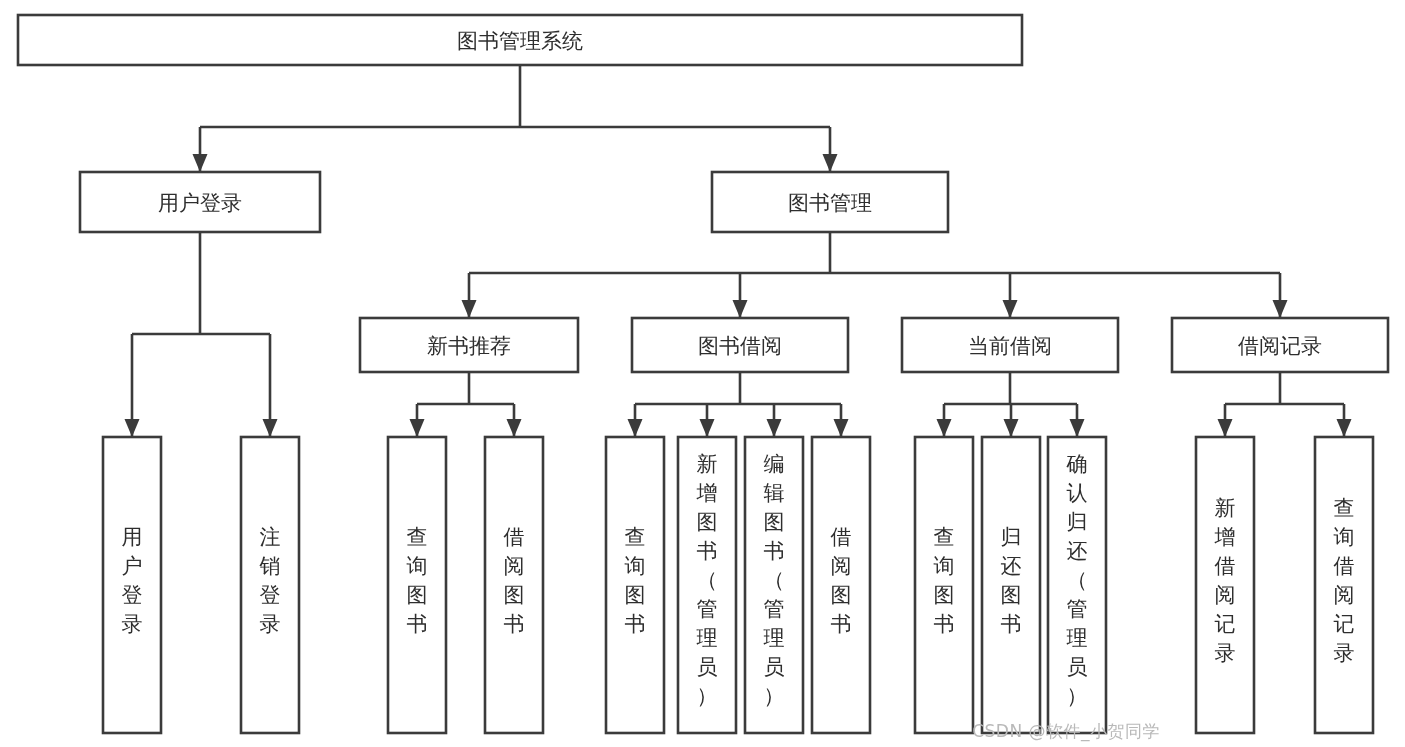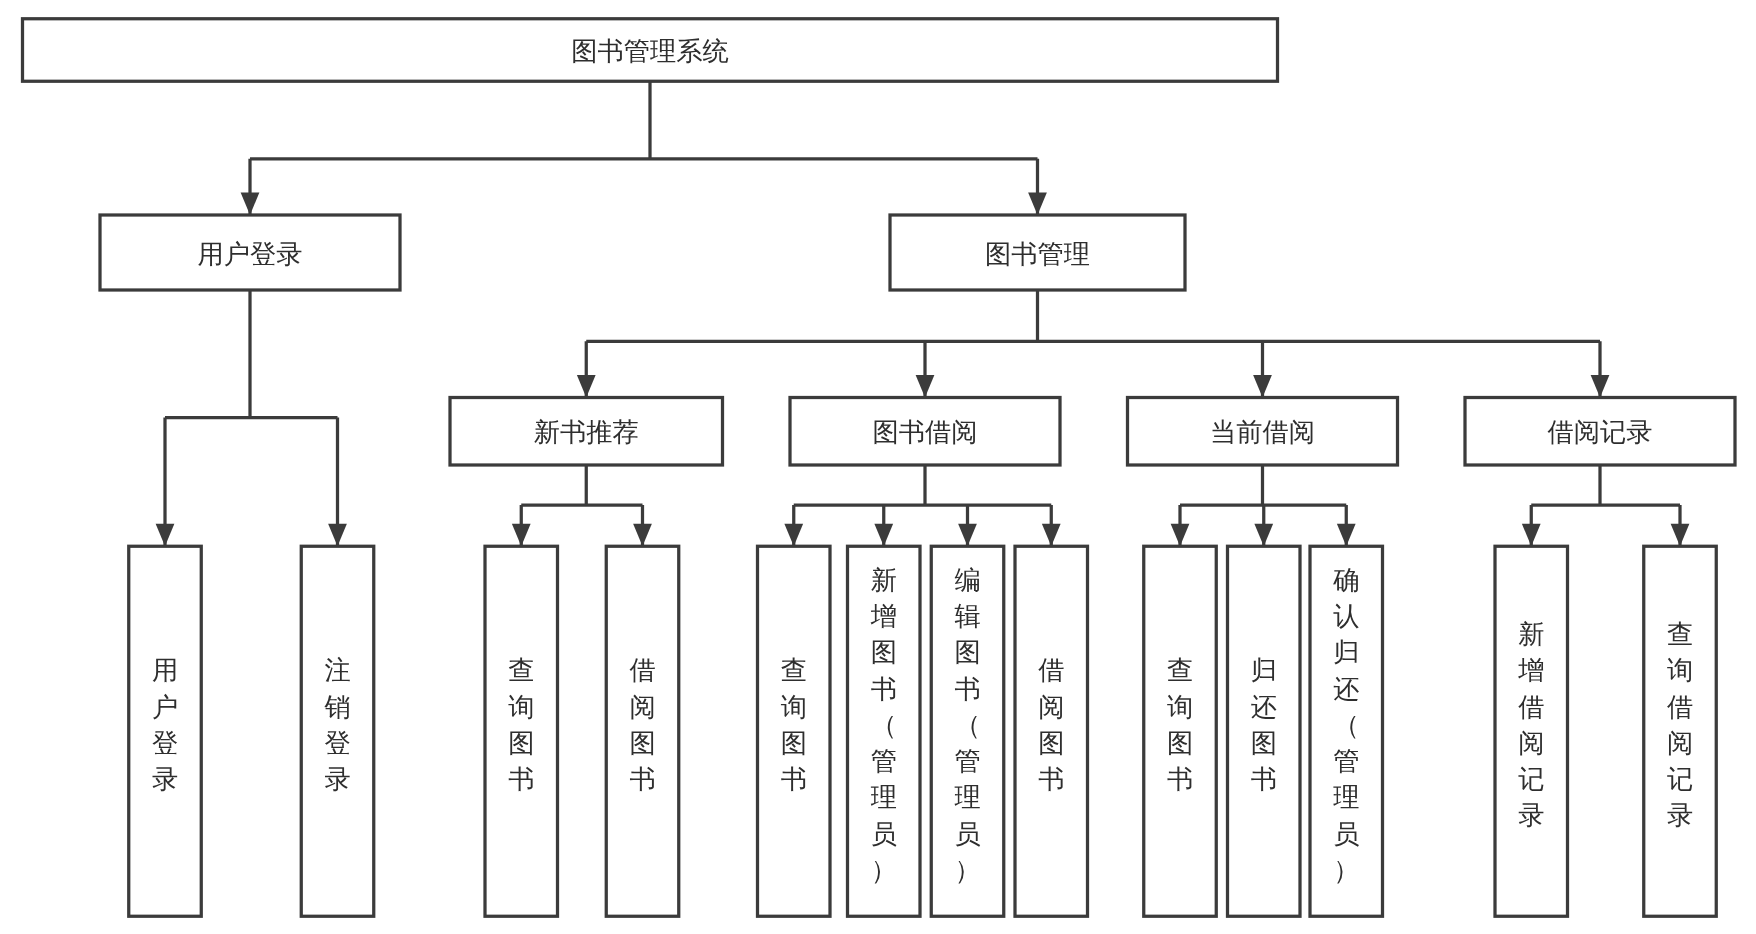--- a/index.html
+++ b/index.html
@@ -172,13 +172,14 @@
         <g>
           <rect x="1196" y="437" width="58" height="296" class="node-rect"></rect>
           <text x="1225" y="0" class="node-label-vert"><tspan x="1225" y="514.5" class="vert-char">新</tspan><tspan x="1225" y="543.5" class="vert-char">增</tspan><tspan x="1225" y="572.5" class="vert-char">借</tspan><tspan x="1225" y="601.5" class="vert-char">阅</tspan><tspan x="1225" y="630.5" class="vert-char">记</tspan><tspan x="1225" y="659.5" class="vert-char">录</tspan></text>
         </g>
         <g>
           <rect x="1315" y="437" width="58" height="296" class="node-rect"></rect>
           <text x="1344" y="0" class="node-label-vert"><tspan x="1344" y="514.5" class="vert-char">查</tspan><tspan x="1344" y="543.5" class="vert-char">询</tspan><tspan x="1344" y="572.5" class="vert-char">借</tspan><tspan x="1344" y="601.5" class="vert-char">阅</tspan><tspan x="1344" y="630.5" class="vert-char">记</tspan><tspan x="1344" y="659.5" class="vert-char">录</tspan></text>
         </g>
       </g>
   </svg>
+  <div class="watermark">CSDN @软件_小贺同学</div>
 </div>
 
 </body></html>

